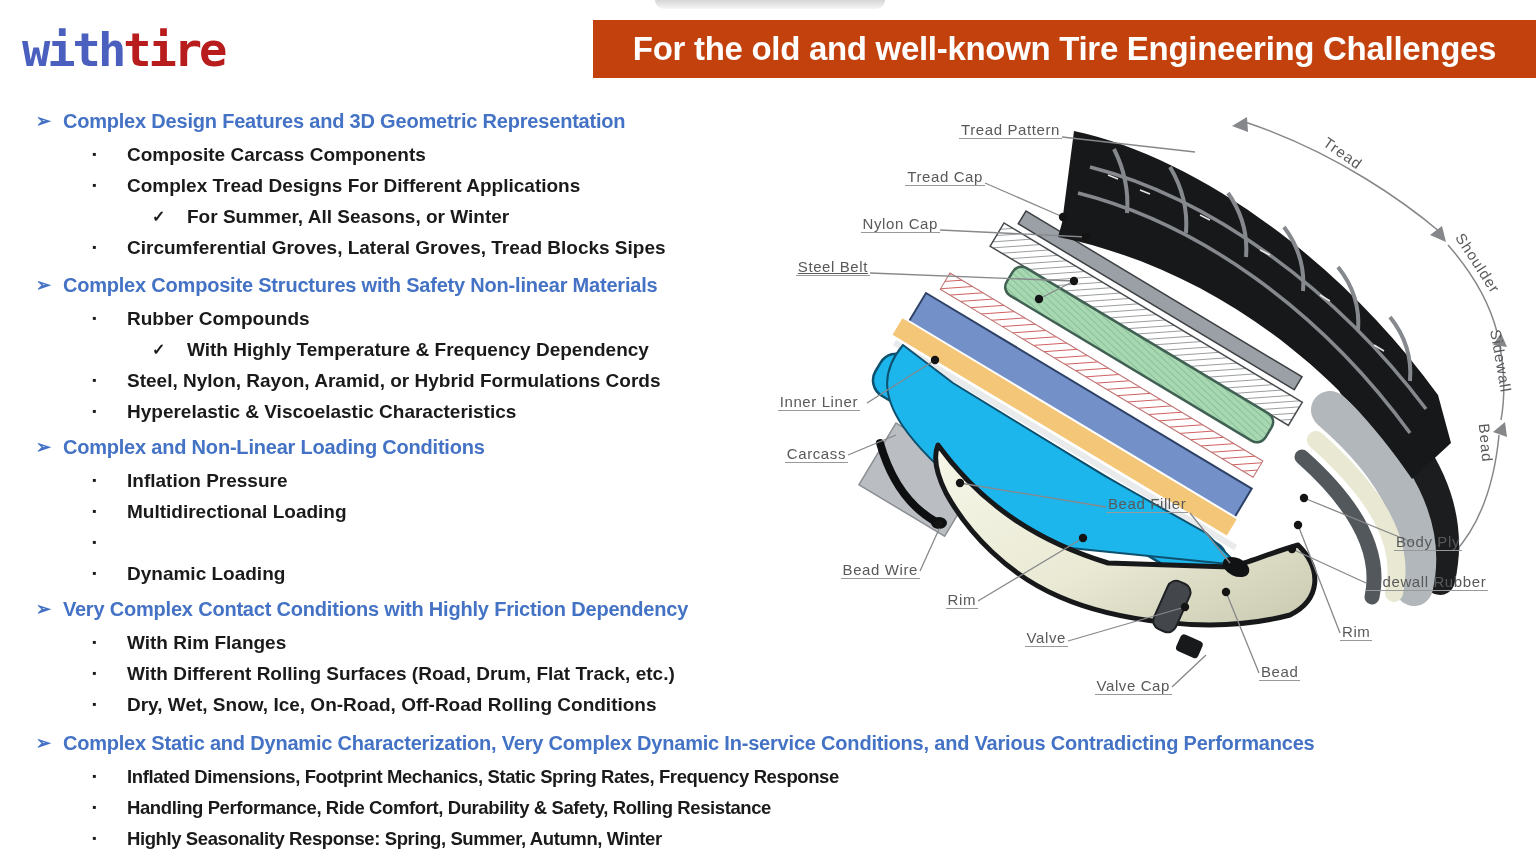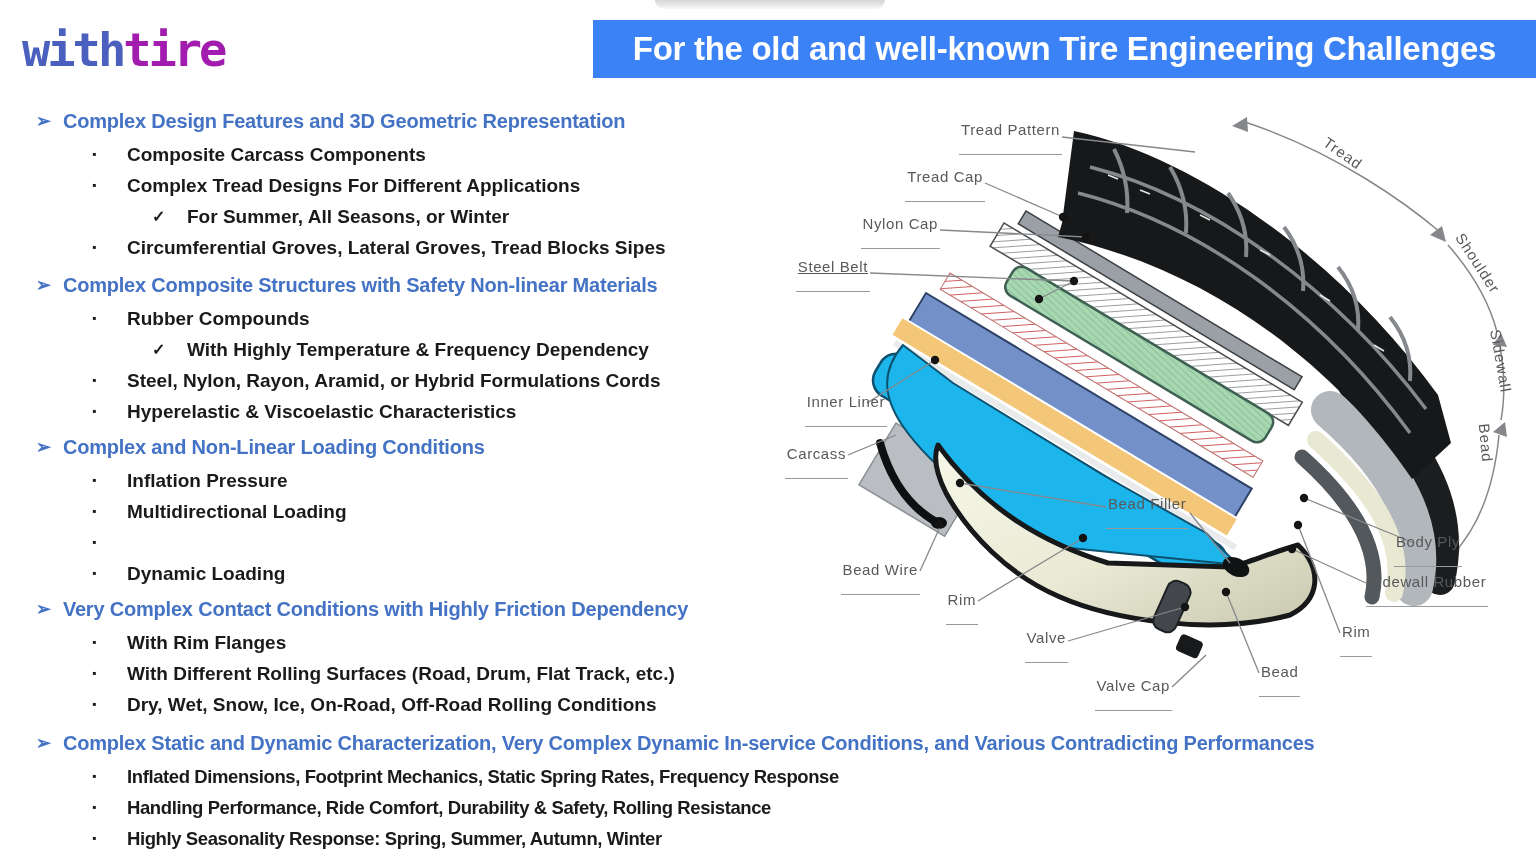--- a/index.html
+++ b/index.html
@@ -7,29 +7,29 @@
     width:1536px;height:864px;position:relative;overflow:hidden;
     background:#ffffff;font-family:"Liberation Sans",sans-serif;
   }
   
   #logo{
     position:absolute;left:22px;top:20px;
     font-family:"DejaVu Sans Mono",monospace;
     font-size:47px;font-weight:bold;letter-spacing:-3px;line-height:60px;
   }
   #logo .p1{color:#4A5FBE;}
-  #logo .p2{color:#a21caf;}
+  #logo .p2{color:#b91c1c;}
   #top-blob{
     position:absolute;left:655px;top:0;width:230px;height:9px;
     background:linear-gradient(#c7c7c7,#f4f4f4);
     border-radius:0 0 9px 9px;opacity:.75;
   }
   #banner{
     position:absolute;left:593px;top:20px;width:943px;height:58px;
-    background:#3b82f6;color:#ffffff;
+    background:#c2410c;color:#ffffff;
     font-size:33px;font-weight:bold;letter-spacing:-0.3px;
     line-height:58px;text-align:center;white-space:nowrap;
   }
   
   .section{position:absolute;left:30px;width:760px;}
   .section.wide{width:1490px;letter-spacing:-0.4px;}
   .sec-header{
     display:flex;gap:12px;padding-left:6px;
     color:#4472C4;font-weight:bold;font-size:20px;line-height:26px;
     margin-bottom:5px;white-space:nowrap;letter-spacing:-0.2px;
@@ -40,21 +40,21 @@
   .row.check{padding-left:122px;}
   .row .marker{width:35px;flex:0 0 35px;}
   .row.bullet .marker{font-size:12px;}
   .row.check .marker{font-size:16px;}
   .section.wide .row{font-size:18.5px;}
   
   #diagram{position:absolute;left:778px;top:95px;width:758px;height:655px;}
   #tire-svg{position:absolute;left:0;top:0;}
   .dlabel{
     position:absolute;color:#58595B;font-size:15px;letter-spacing:.6px;
-    border-bottom:1px solid #97999b;padding:0 2px 16px 2px;white-space:nowrap;
+    border-bottom:1px solid #97999b;padding:0 2px 0 2px;white-space:nowrap;
     background:transparent;
   }
   .dim{
     position:absolute;color:#58595B;font-size:15px;letter-spacing:1px;
     white-space:nowrap;transform-origin:center center;
   }
 </style>
 </head>
 <body>
 
@@ -302,21 +302,21 @@
         <circle cx="520" cy="430" r="4.2" stroke="none"></circle>
         <line x1="481" y1="578" x2="448" y2="497" fill="none"></line>
         <circle cx="448" cy="497" r="4.2" stroke="none"></circle>
       </g>
   </svg>
 
 <div class="dlabel" style="right: 474px; top: 26px;">Tread Pattern</div>
     <div class="dlabel" style="right: 551px; top: 73px;">Tread Cap</div>
     <div class="dlabel" style="right: 596px; top: 120px;">Nylon Cap</div>
     <div class="dlabel" style="right: 666px; top: 163px; text-decoration: underline;">Steel Belt</div>
-    <div class="dlabel" style="right: 649px; top: 298px;">Inner Liner</div>
+    <div class="dlabel" style="right: 676px; top: 298px;">Inner Liner</div>
     <div class="dlabel" style="right: 688px; top: 350px;">Carcass</div>
     <div class="dlabel" style="left: 328px; top: 400px;">Bead Filler</div>
     <div class="dlabel" style="right: 616px; top: 466px;">Bead Wire</div>
     <div class="dlabel" style="right: 558px; top: 496px;">Rim</div>
     <div class="dlabel" style="right: 468px; top: 534px;">Valve</div>
     <div class="dlabel" style="right: 364px; top: 582px;">Valve Cap</div>
     <div class="dlabel" style="left: 616px; top: 438px;">Body Ply</div>
     <div class="dlabel" style="left: 588px; top: 478px;">Sidewall Rubber</div>
     <div class="dlabel" style="left: 562px; top: 528px;">Rim</div>
     <div class="dlabel" style="left: 481px; top: 568px;">Bead</div>

